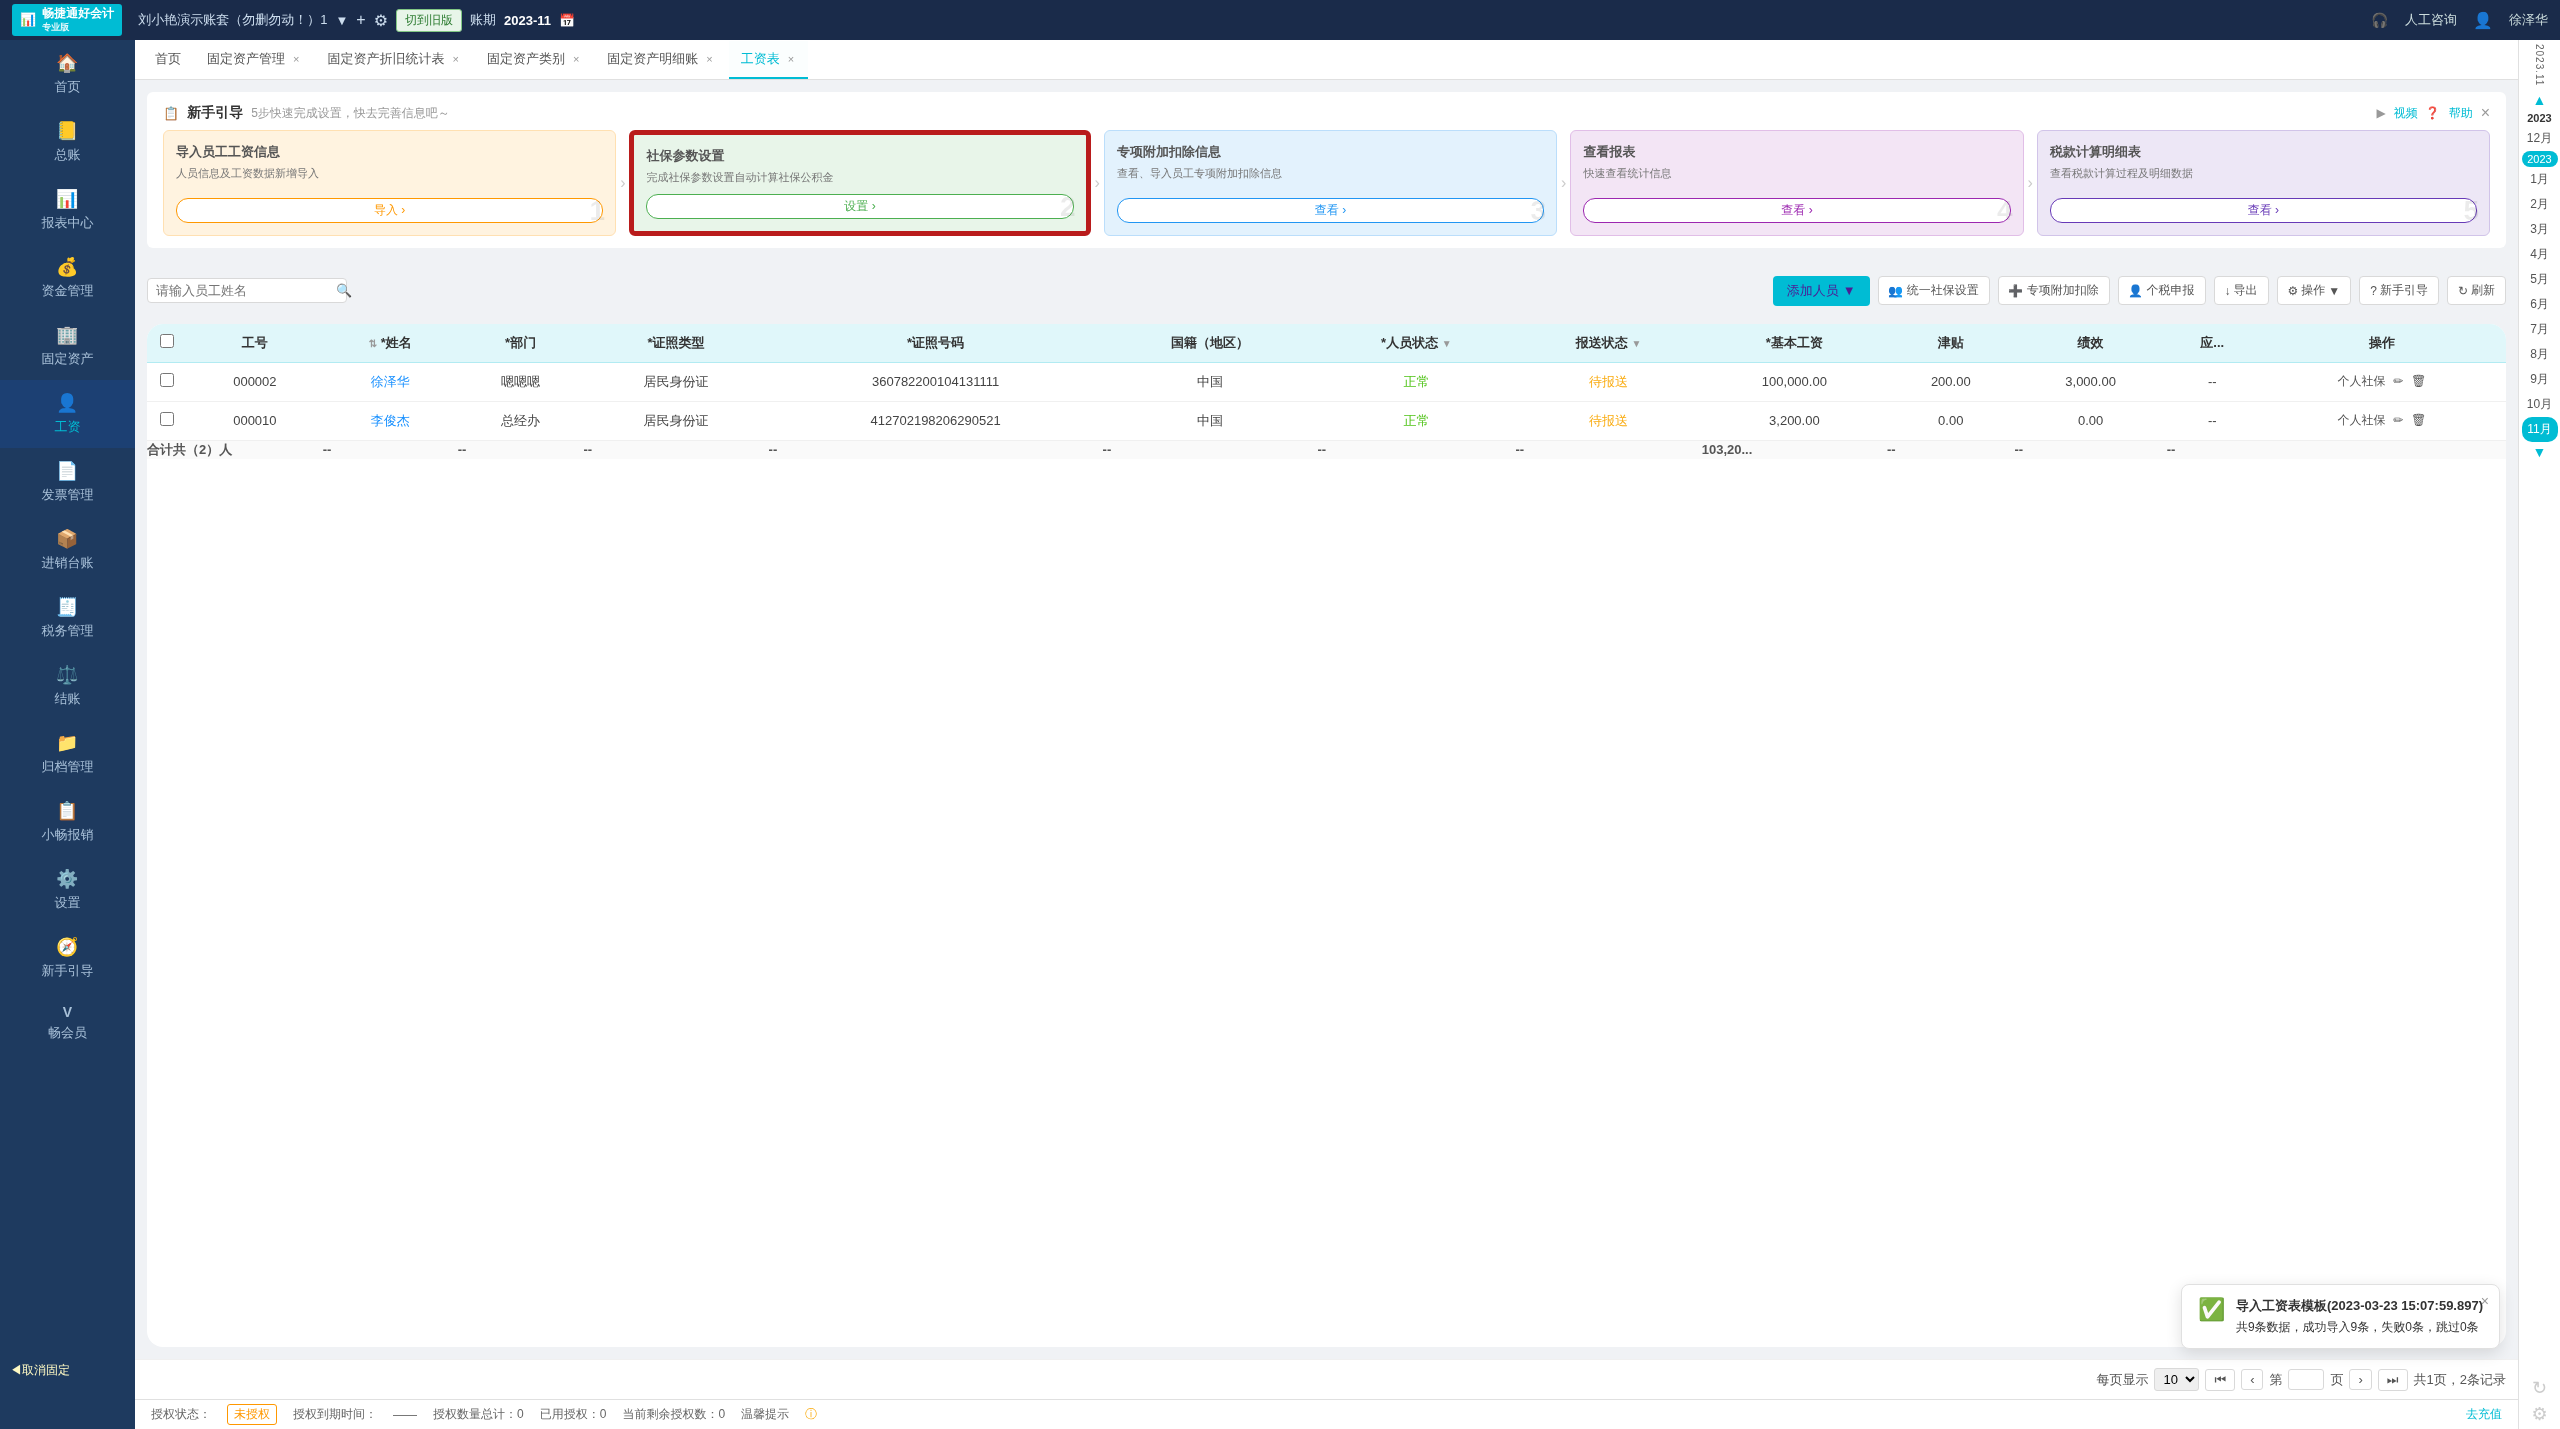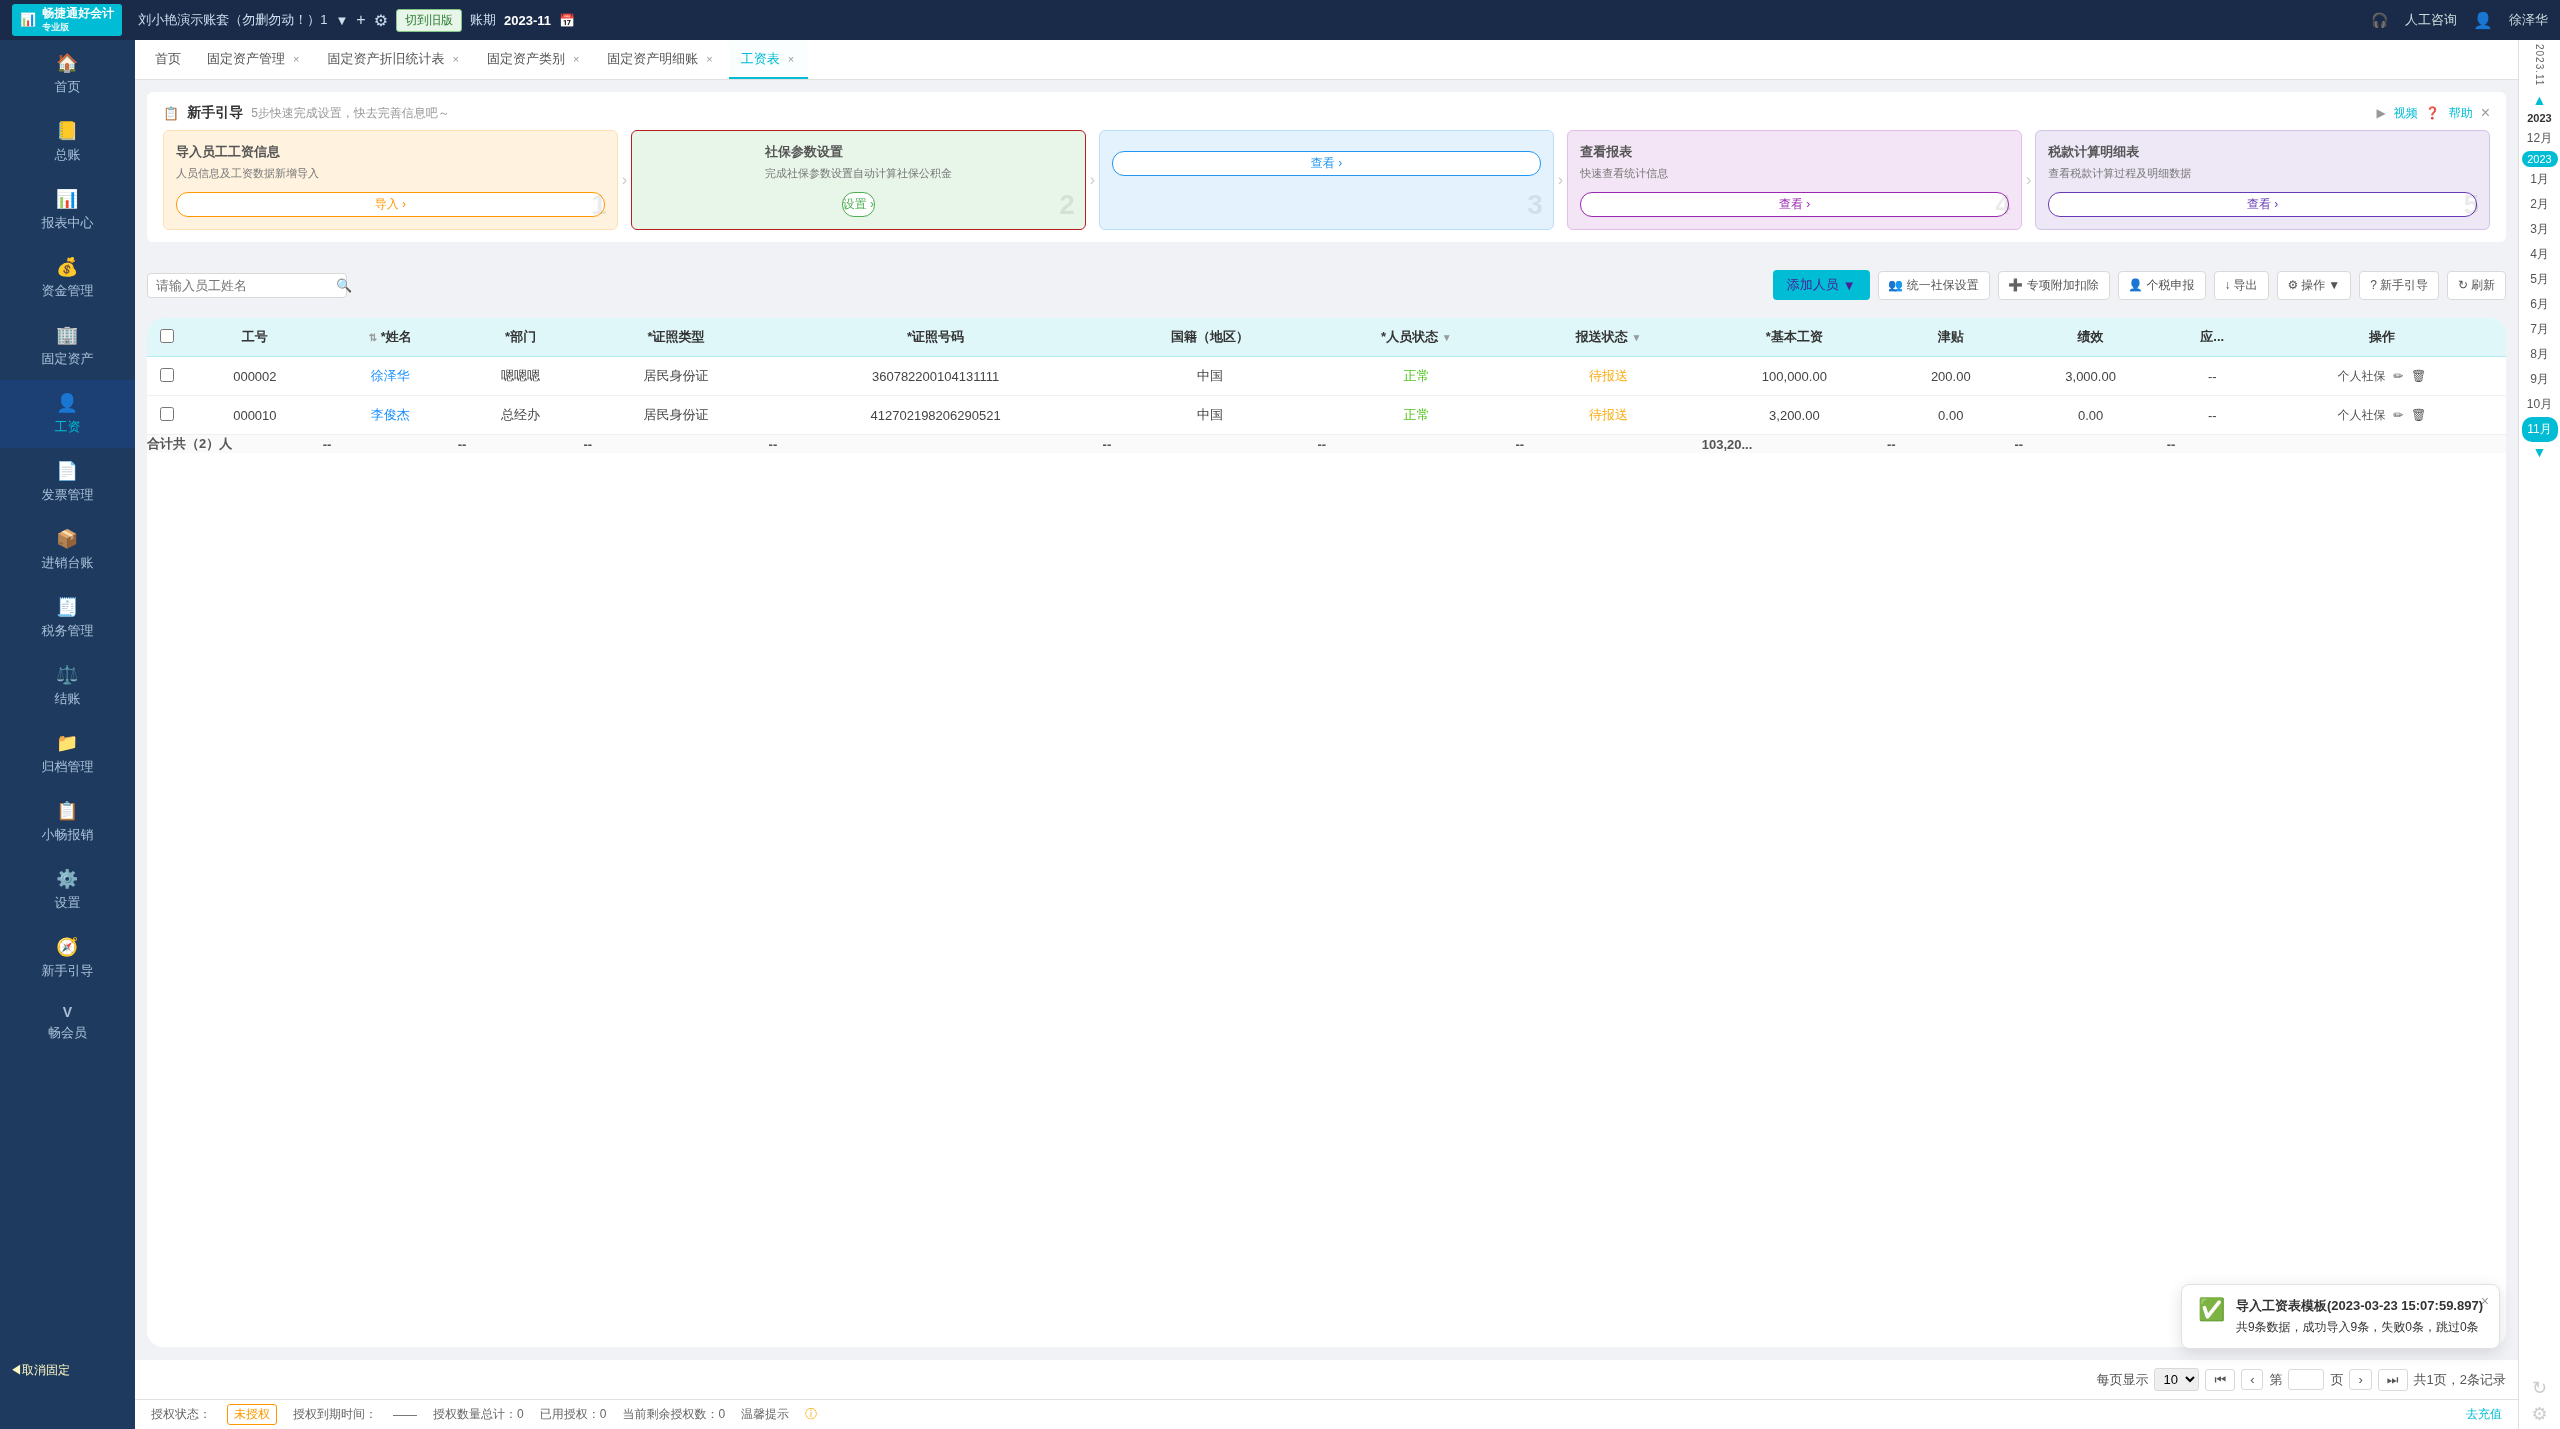--- a/index.html
+++ b/index.html
@@ -79,21 +79,21 @@
     .wizard-section {
       background: #fff; border-radius: 6px; padding: 12px 16px;
       margin-bottom: 10px; flex-shrink: 0;
     }
     .wizard-steps { display: flex; align-items: stretch; gap: 0; }
     .wizard-step {
       flex: 1; border-radius: 6px; padding: 12px; position: relative;
       min-height: 100px; display: flex; flex-direction: column; justify-content: space-between;
     }
     .wizard-step.s1 { background: #fff3e0; border: 1px solid #ffe0b2; }
-    .wizard-step.s2 { background: #e8f5e9; border: 1px solid #b91c1c; align-items: center; }
+    .wizard-step.s2 { background: #e8f5e9; border: 5px solid #b91c1c; }
     .wizard-step.s3 { background: #e3f2fd; border: 1px solid #bbdefb; }
     .wizard-step.s4 { background: #f3e5f5; border: 1px solid #e1bee7; }
     .wizard-step.s5 { background: #ede7f6; border: 1px solid #d1c4e9; }
     .wizard-step .step-num { font-size: 28px; font-weight: bold; color: rgba(0,0,0,0.08); position: absolute; bottom: 8px; right: 10px; }
     .wizard-step .step-title { font-size: 13px; font-weight: bold; color: #555; margin-bottom: 4px; }
     .wizard-step .step-desc { font-size: 11px; color: #777; line-height: 1.5; }
     .wizard-step .step-btn {
       display: inline-block; border-radius: 12px; padding: 3px 0;
       font-size: 12px; cursor: pointer; margin-top: 8px; border: none;
     }
@@ -364,20 +364,24 @@
             <div class="wizard-step s2">
               <div>
                 <div class="step-title">社保参数设置</div>
                 <div class="step-desc">完成社保参数设置自动计算社保公积金</div>
               </div>
               <button class="step-btn">设置 ›</button>
               <span class="step-num">2</span>
             </div>
             <div class="wizard-arrow">›</div>
             <div class="wizard-step s3">
+              <div>
+                <div class="step-title">专项附加扣除信息</div>
+                <div class="step-desc">查看、导入员工专项附加扣除信息</div>
+              </div>
               <button class="step-btn">查看 ›</button>
               <span class="step-num">3</span>
             </div>
             <div class="wizard-arrow">›</div>
             <div class="wizard-step s4">
               <div>
                 <div class="step-title">查看报表</div>
                 <div class="step-desc">快速查看统计信息</div>
               </div>
               <button class="step-btn">查看 ›</button>

